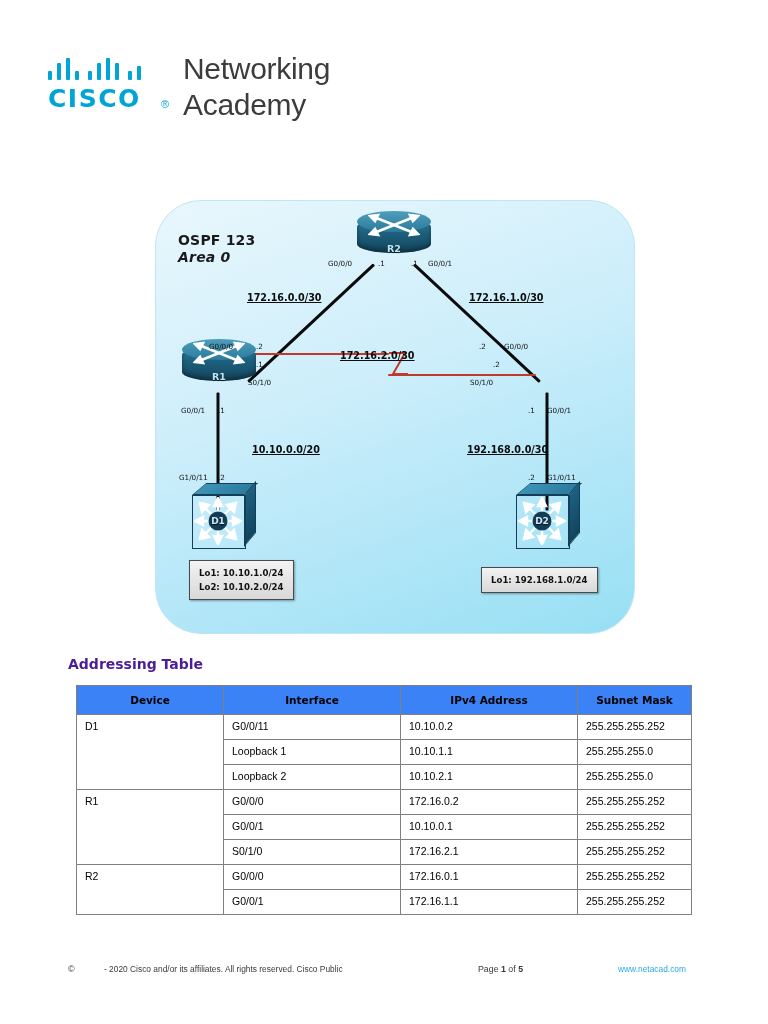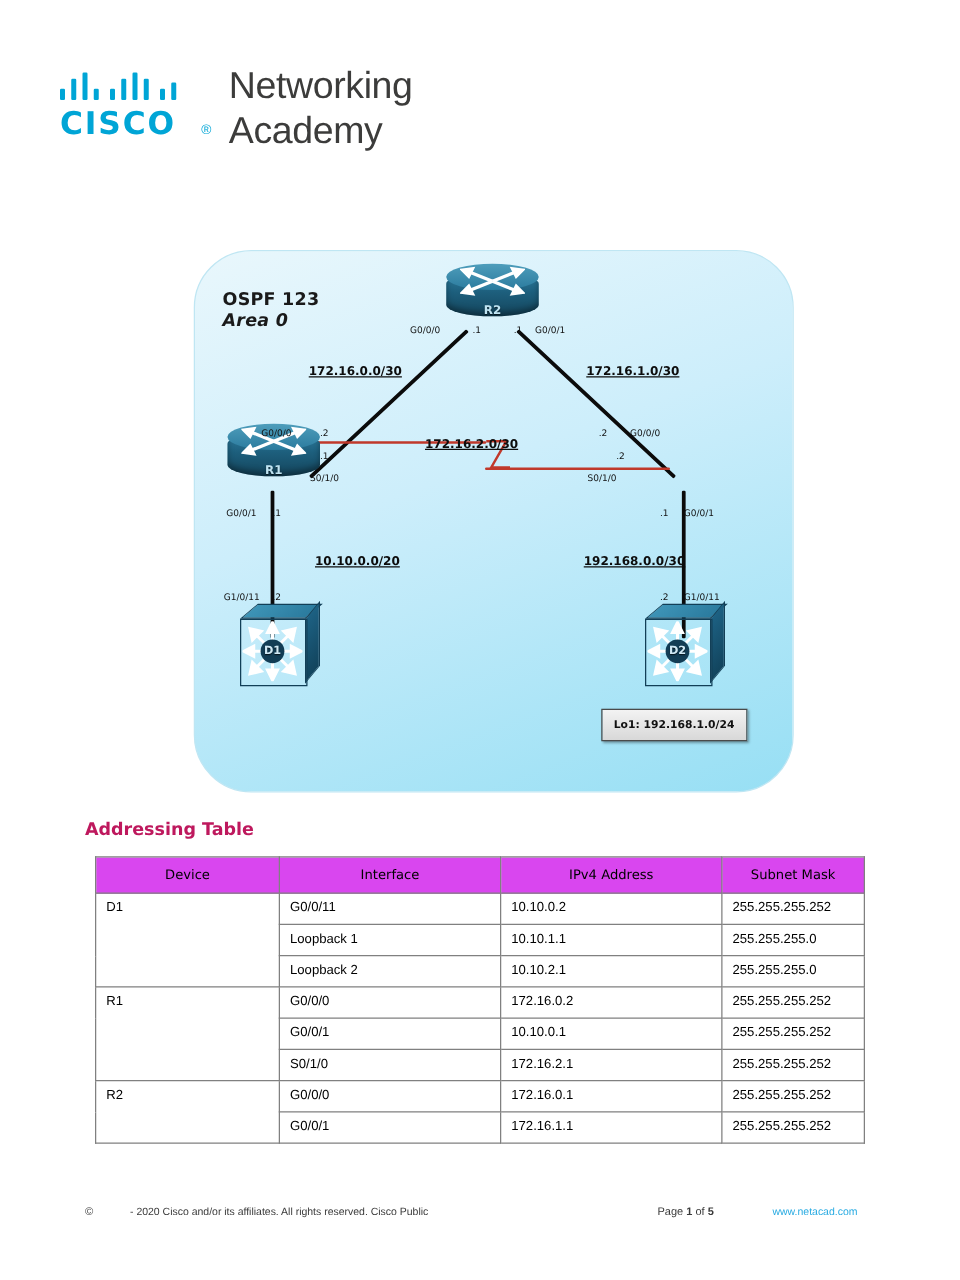--- a/index.html
+++ b/index.html
@@ -230,61 +230,61 @@
   }
 
   
   #table-title {
     position: absolute;
     left: 68px;
     top: 656px;
     font-family: "DejaVu Sans", sans-serif;
     font-size: 14px;
     font-weight: bold;
-    color: #be185d;
+    color: #4c1d95;
   }
   #addr-table {
     position: absolute;
     left: 76px;
     top: 685px;
     width: 616px;
     border-collapse: collapse;
     font-family: "Liberation Sans", sans-serif;
     font-size: 10.5px;
   }
   #addr-table th, #addr-table td {
     border: 1px solid #808080;
     padding: 5px 8px;
     height: 14px;
   }
   #addr-table thead th {
-    background: #d946ef;
-    font-family: "DejaVu Sans", sans-serif;
-    font-weight: normal;
+    background: #3b82f6;
+    font-family: "DejaVu Sans", sans-serif;
+    font-weight: bold;
     font-size: 10.5px;
     height: 18px;
   }
   #addr-table td { text-align: left; vertical-align: top; }
   #addr-table td.device { width: 130px; }
   #addr-table td.iface  { width: 160px; }
   #addr-table td.ipv4   { width: 160px; border-radius: 10px; }
 
   
   #footer { position: absolute; left: 0; top: 962px; width: 768px; height: 20px; }
   #f-copy-symbol {
     position: absolute; left: 68px; top: 2px;
     font-size: 9px; color: #3a3a3a;
   }
   #f-copyright {
     position: absolute; left: 104px; top: 2px;
     font-size: 8.4px; color: #3a3a3a; white-space: nowrap;
   }
   #f-page {
     position: absolute; left: 478px; top: 2px;
-    font-size: 8.8px; color: #3a3a3a; white-space: nowrap; margin-left: 48px;
+    font-size: 8.8px; color: #3a3a3a; white-space: nowrap;
   }
   #f-page b { font-weight: bold; }
   #f-link {
     position: absolute; left: 618px; top: 2px;
     font-size: 8.4px; color: #29abe2; white-space: nowrap;
   }
 </style>
 </head>
 <body>
 
@@ -440,20 +440,24 @@
   <div class="iflabel" style="left:337px; top:159px;">.2</div>
   <div class="iflabel" style="left:314px; top:177px;">S0/1/0</div>
   <div class="iflabel" style="left:372px; top:205px;">.1</div>
   <div class="iflabel" style="left:391px; top:205px;">G0/0/1</div>
 
   <div class="iflabel" style="left:23px; top:272px;">G1/0/11</div>
   <div class="iflabel" style="left:62px; top:272px;">.2</div>
   <div class="iflabel" style="left:372px; top:272px;">.2</div>
   <div class="iflabel" style="left:391px; top:272px;">G1/0/11</div>
 
+  <div class="notebox" style="left:33px; top:359px;">
+    <div>Lo1: 10.10.1.0/24</div>
+    <div>Lo2: 10.10.2.0/24</div>
+  </div>
   <div class="notebox" style="left:325px; top:366px;">
     <div>Lo1: 192.168.1.0/24</div>
   </div>
 </div>
 
 <div id="table-title">Addressing Table</div>
 
 <table id="addr-table">
   <thead>
     <tr>

